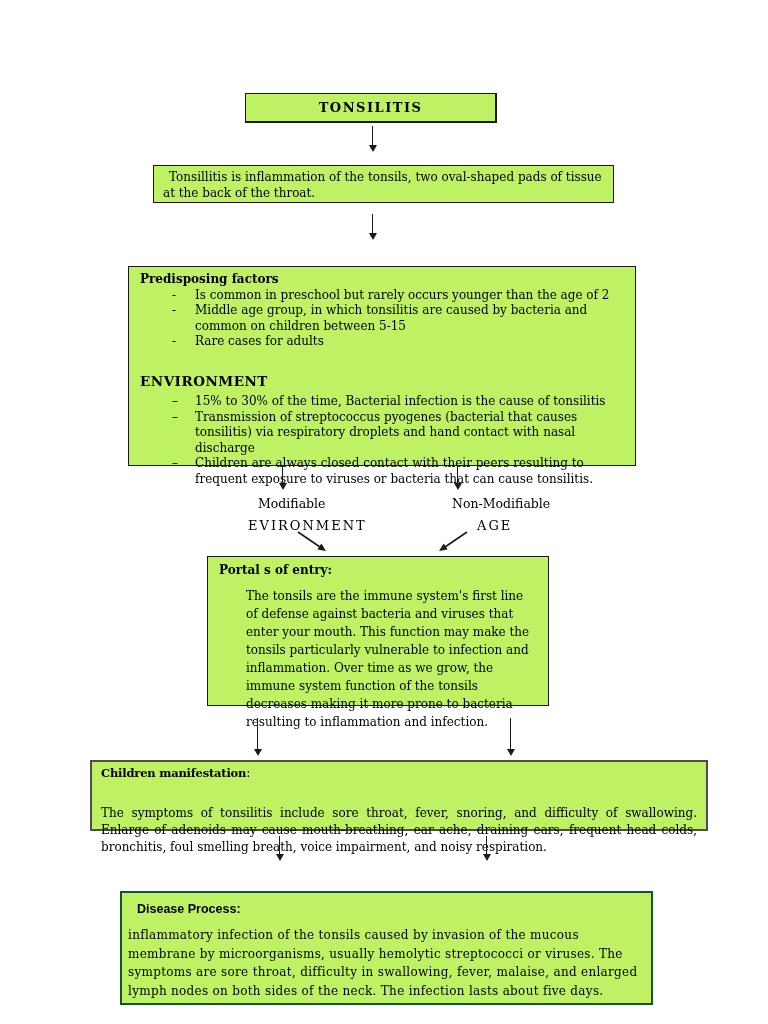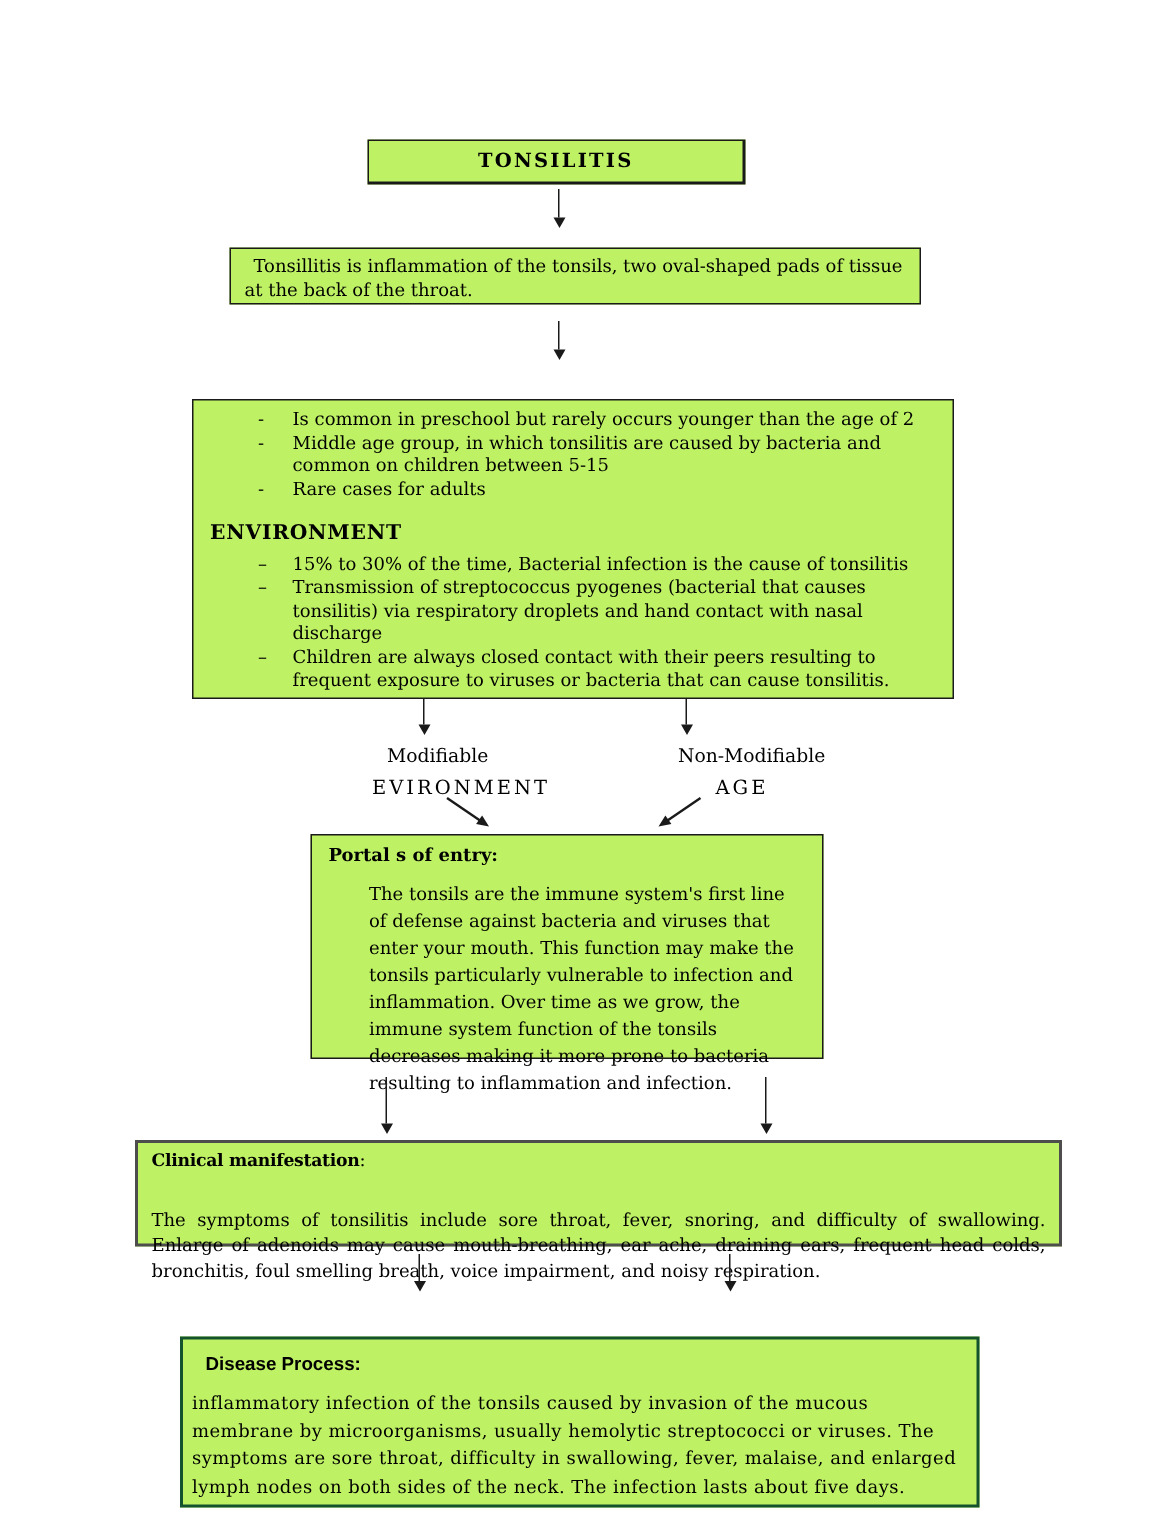--- a/index.html
+++ b/index.html
@@ -37,21 +37,21 @@
   }
   .def-box .p { text-indent: 6px; }
   .pred-box {
     left: 128px; top: 266px; width: 508px; height: 200px;
     padding: 5px 10px 0 11px;
     line-height: 15.5px;
   }
   .bold { font-weight: bold; }
   .pred-env-heading {
     font-weight: bold; font-size: 13.5px; letter-spacing: 0.5px;
-    margin-top: 14px; margin-bottom: 5px;
+    margin-top: 24px; margin-bottom: 5px;
   }
   .bullet-row { display: flex; }
   .bullet-row .marker {
     width: 23px; flex: 0 0 23px; margin-left: 32px; text-align: left;
   }
   .bullet-row .btext { flex: 1; }
   .portal-box {
     left: 207px; top: 556px; width: 342px; height: 150px;
     padding: 5px 10px 0 11px;
   }
@@ -106,20 +106,21 @@
   <div class="box def-box">
     <div class="p">Tonsillitis is inflammation of the tonsils, two oval-shaped pads of tissue at the back of the throat.</div>
   </div>
 
   <div class="varrow" style="left:368px; top:214px;">
     <div class="shaft" style="height:19px;"></div>
     <div class="head"></div>
   </div>
 
   <div class="box pred-box">
+    <div class="bold">Predisposing factors</div>
     <div class="bullet-row">
       <span class="marker">-</span>
       <span class="btext">Is common in preschool but rarely occurs younger than the age of 2</span>
     </div>
     <div class="bullet-row">
       <span class="marker">-</span>
       <span class="btext">Middle age group, in which tonsilitis are caused by bacteria and common on children between 5-15</span>
     </div>
     <div class="bullet-row">
       <span class="marker">-</span>
@@ -171,21 +172,21 @@
   <div class="varrow" style="left:253px; top:718px;">
     <div class="shaft" style="height:31px;"></div>
     <div class="head"></div>
   </div>
   <div class="varrow" style="left:506px; top:718px;">
     <div class="shaft" style="height:31px;"></div>
     <div class="head"></div>
   </div>
 
   <div class="box clinical-box">
-    <div><span class="clinical-heading">Clinical manifestation</span><span>:</span></div>
+    <div><span class="clinical-heading">Children manifestation</span><span>:</span></div>
     <div class="p">The symptoms of tonsilitis include sore throat, fever, snoring, and difficulty of swallowing. Enlarge of adenoids may cause mouth-breathing, ear ache, draining ears, frequent head colds, bronchitis, foul smelling breath, voice impairment, and noisy respiration.</div>
   </div>
 
   <div class="varrow" style="left:275px; top:836px;">
     <div class="shaft" style="height:18px;"></div>
     <div class="head"></div>
   </div>
   <div class="varrow" style="left:482px; top:836px;">
     <div class="shaft" style="height:18px;"></div>
     <div class="head"></div>

